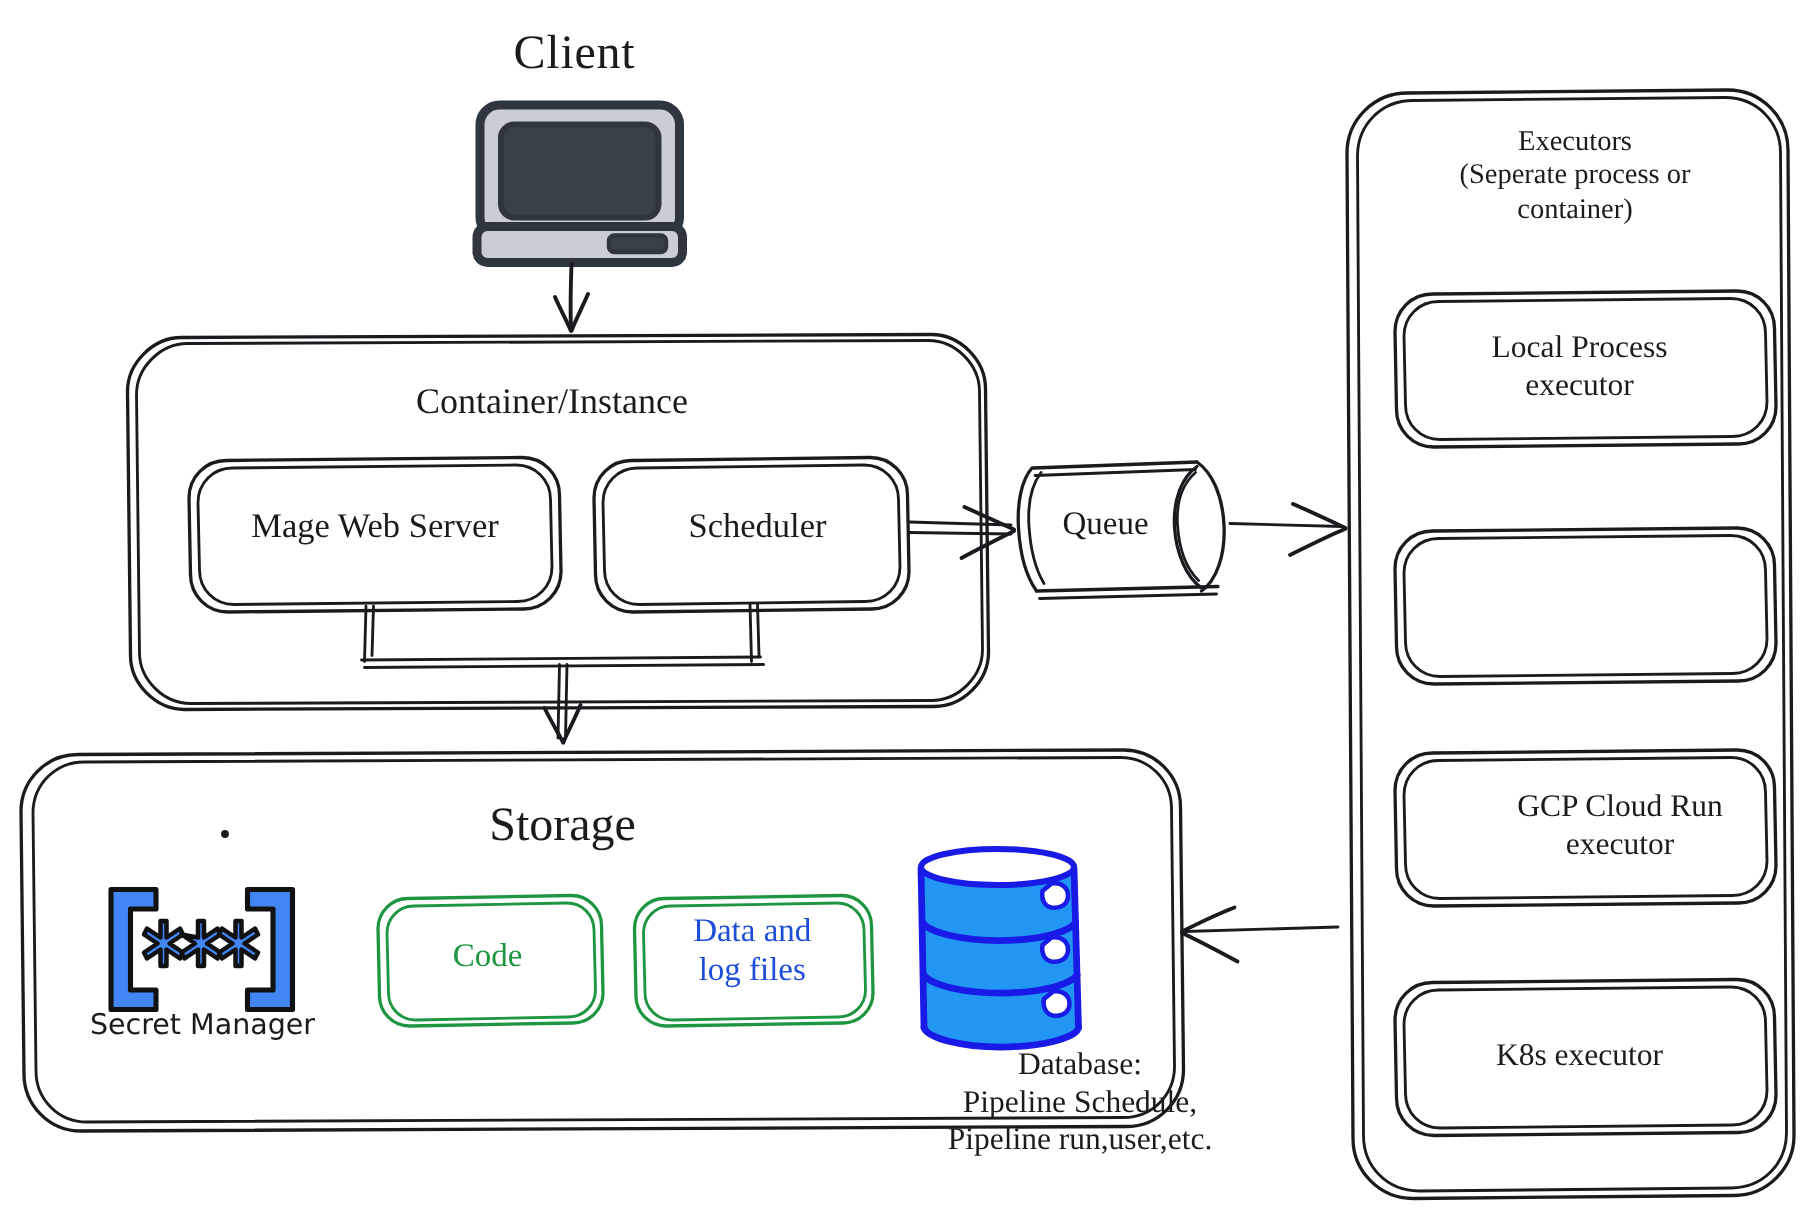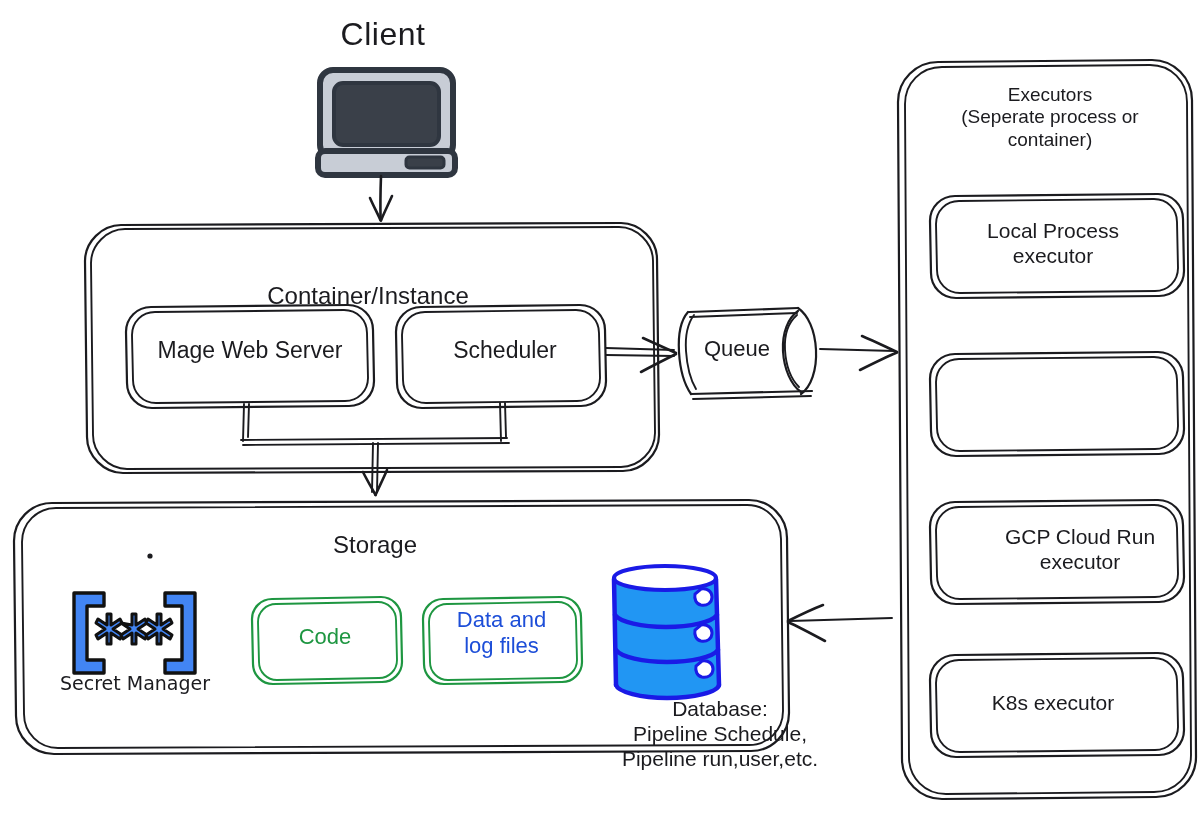--- a/index.html
+++ b/index.html
@@ -23,36 +23,36 @@
   }
   svg.layer {
     position: absolute;
     left: 0; top: 0;
     width: 1200px;
     height: 821px;
     overflow: visible;
   }
   .lbl {
     position: absolute;
-    font-family: Liberation Sans, sans-serif;
+    font-family: Liberation Serif, serif;
     color: #1b1b1f;
     white-space: pre;
     text-align: center;
     line-height: 1.18;
     pointer-events: none;
   }
   .lbl.sans {
     font-family: "DejaVu Sans", "Liberation Sans", sans-serif;
   }
   .t-client      { left: 258px; top: 16px;  width: 250px; font-size: 32px; letter-spacing: 0.5px; }
-  .t-container   { left: 193px; top: 254px; width: 350px; font-size: 24px; margin-top: 28px; }
+  .t-container   { left: 193px; top: 254px; width: 350px; font-size: 24px; }
   .t-mage        { left: 118px; top: 337px; width: 264px; font-size: 23px; }
   .t-sched       { left: 400px; top: 337px; width: 210px; font-size: 23px; }
   .t-queue       { left: 682px; top: 336px; width: 110px; font-size: 22px; }
-  .t-storage     { left: 280px; top: 531px; width: 190px; font-size: 24px; }
+  .t-storage     { left: 280px; top: 531px; width: 190px; font-size: 32px; }
   .t-secret      { left: 45px;  top: 672px; width: 180px; font-size: 19px; }
   .t-code        { left: 255px; top: 624px; width: 140px; font-size: 22px; color:#1e9641; }
   .t-datalog     { left: 424px; top: 607px; width: 155px; font-size: 22px; color:#1d4ed8; }
   .t-dbcap       { left: 400px; top: 697px; width: 640px; font-size: 21px; }
   .t-exechdr     { left: 915px; top: 84px;  width: 270px; font-size: 19px; }
   .t-ex0         { left: 940px; top: 219px; width: 226px; font-size: 21px; }
   .t-ex1         { left: 940px; top: 377px; width: 226px; font-size: 21px; }
   .t-ex2         { left: 933px; top: 525px; width: 240px; font-size: 21px; padding-left: 27px; }
   .t-ex3         { left: 940px; top: 691px; width: 226px; font-size: 21px; }
 </style>

